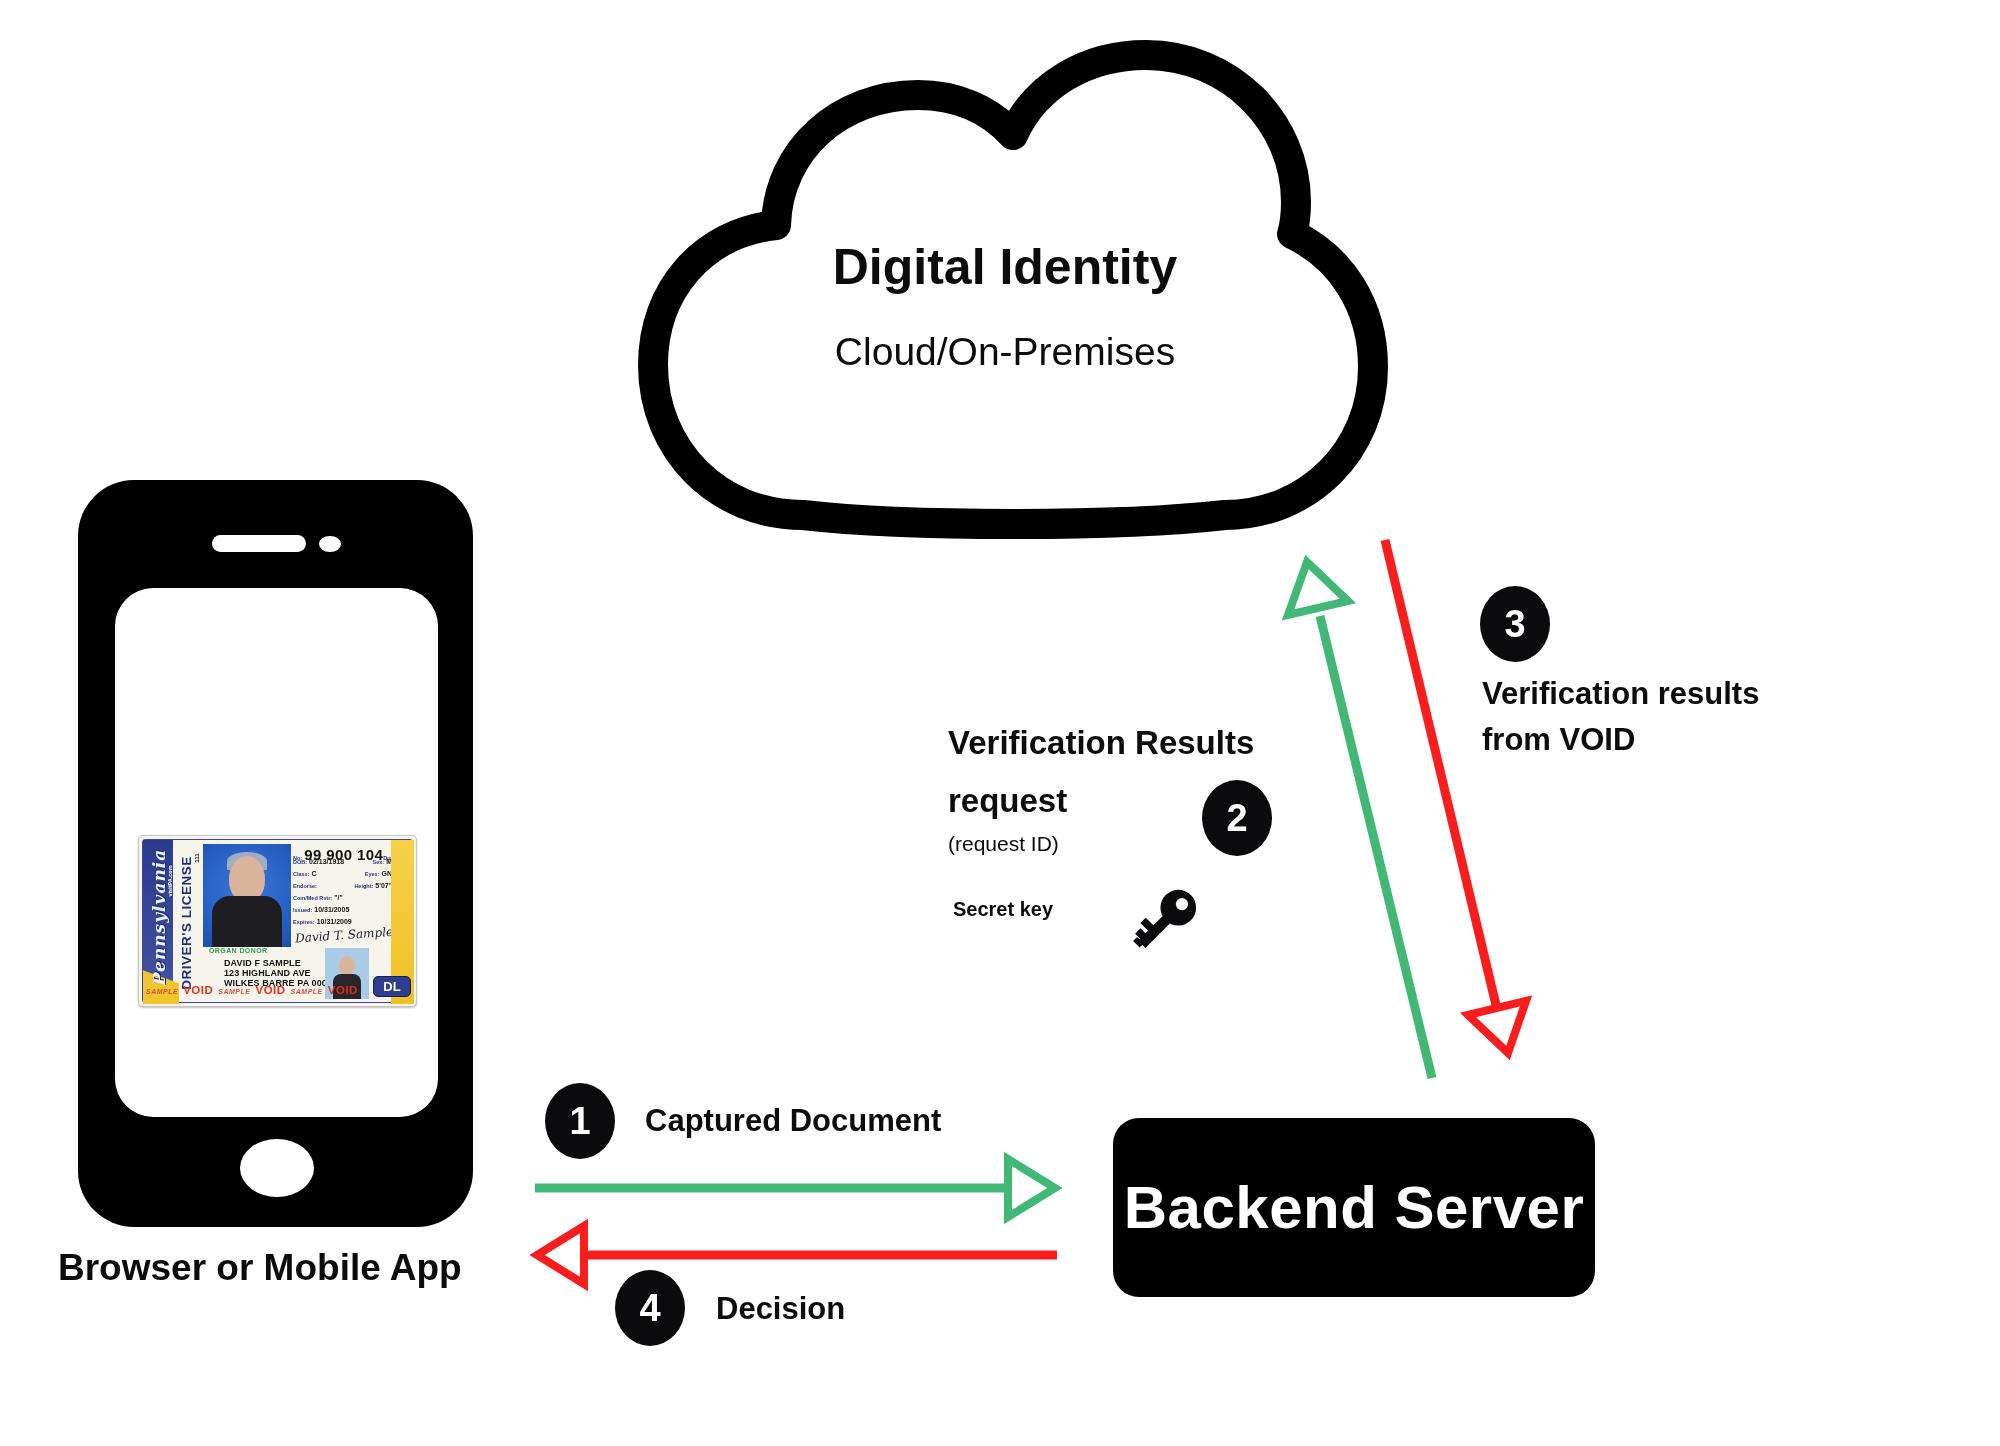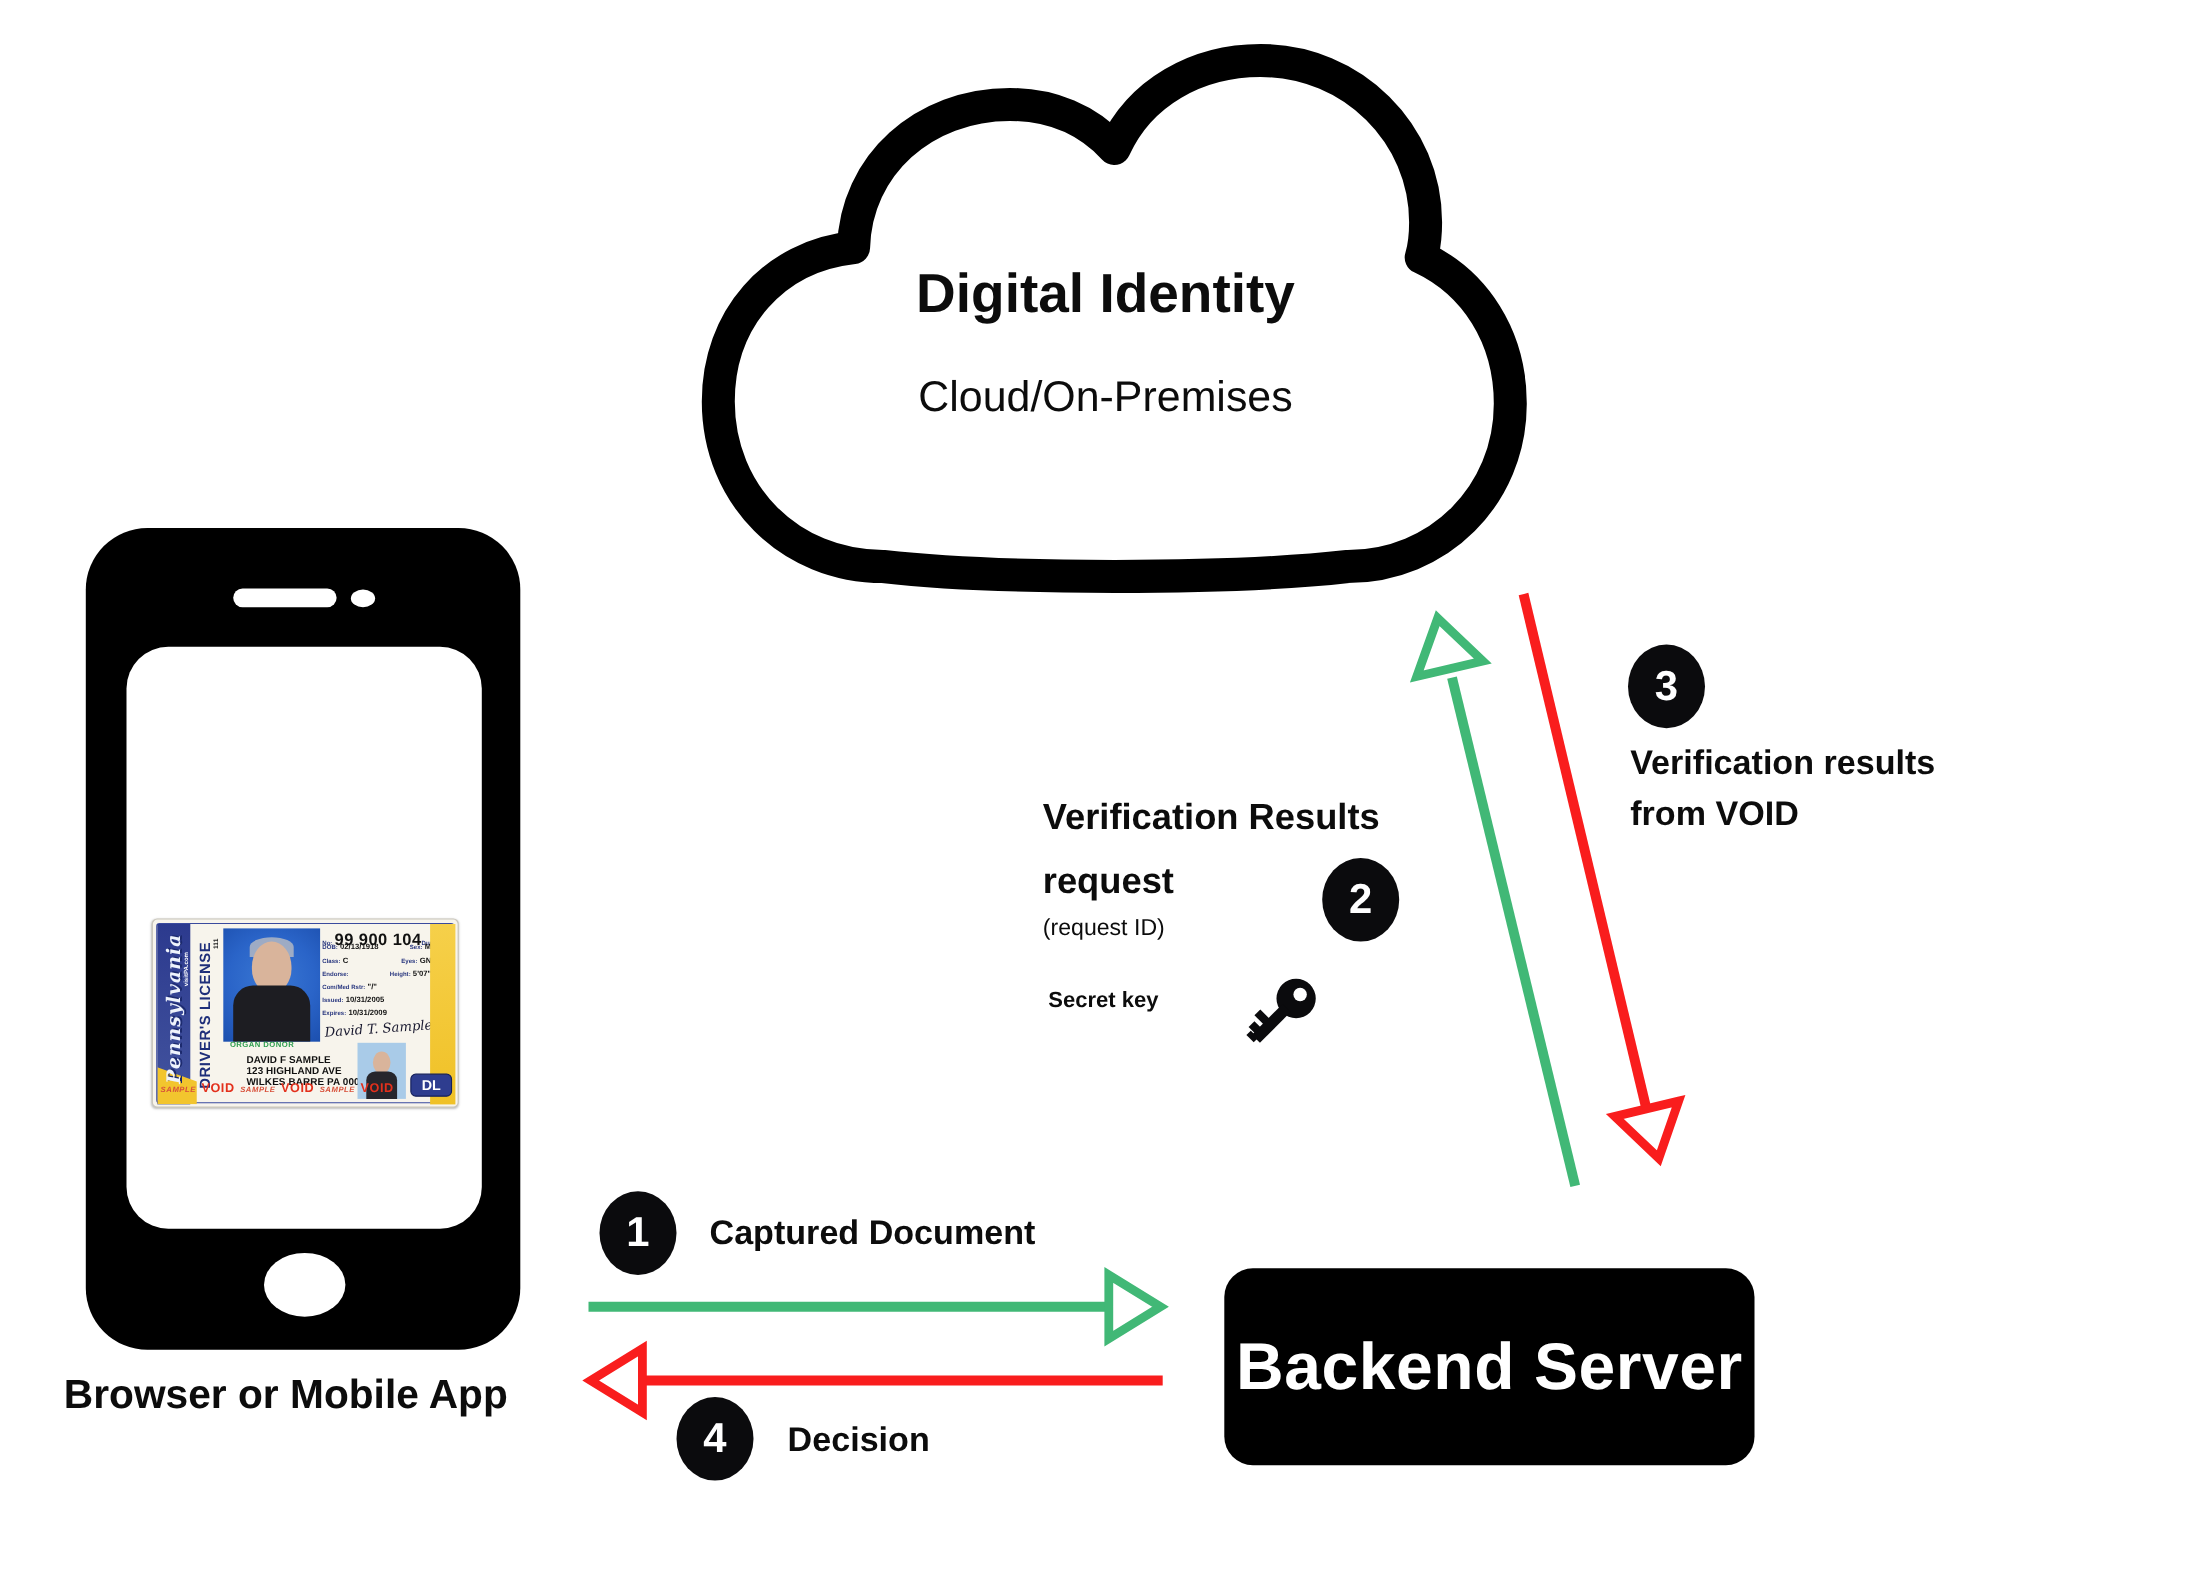--- a/index.html
+++ b/index.html
@@ -7,21 +7,21 @@
   .canvas {
     position:relative; width:2000px; height:1446px; background:#ffffff;
     font-family:"Liberation Sans", sans-serif; overflow:hidden;
   }
   .abs { position:absolute; }
 
   
   .cloud-svg { left:618px; top:50px; width:772px; height:500px; overflow:visible; }
   .cloud-text { left:640px; top:242px; width:730px; text-align:center; color:#0c0c0c; }
   .cloud-title { font-size:50px; font-weight:bold; line-height:1; }
-  .cloud-title.l1 { margin-bottom:50px; }
+  .cloud-title.l1 { margin-bottom:40px; }
   .cloud-title.l2 { margin-bottom:30px; }
   .cloud-sub { font-size:39px; font-weight:normal; line-height:1; }
 
   
   .phone { left:78px; top:480px; width:395px; height:747px; background:#000; border-radius:56px; }
   .phone-speaker { left:134px; top:55px; width:94px; height:17px; background:#fff; border-radius:9px; }
   .phone-dot { left:241px; top:56px; width:22px; height:16px; background:#fff; border-radius:50%; }
   .phone-screen { left:37px; top:108px; width:323px; height:529px; background:#fff; border-radius:38px; }
   .phone-home { left:162px; top:659px; width:74px; height:58px; background:#fff; border-radius:50%; }
   .phone-label { left:58px; top:1247px; width:460px; font-size:37px; font-weight:bold; color:#0c0c0c; }
@@ -63,21 +63,21 @@
   .lic-photo2 .s { position:absolute; left:8px; top:26px; width:28px; height:25px; background:#26262c; border-radius:8px 8px 0 0; }
   .lic-yellow { left:252px; top:4px; width:23px; height:164px; background:linear-gradient(180deg,#f6d04a,#f0c126); }
   .lic-dl { left:234px; top:140px; width:38px; height:21px; background:#2e3d8f; border:1px solid #141f5a;
             border-radius:5px; color:#fff; font-weight:bold; font-size:13px; display:flex; align-items:center; justify-content:center; }
   .lic-void { left:7px; top:148px; width:246px; display:flex; align-items:baseline; gap:5px; white-space:nowrap; }
   .void-sample { font-size:7px; font-weight:bold; font-style:italic; color:#d8503a; letter-spacing:.5px; }
   .void-void { font-size:11.5px; font-weight:bold; color:#e3301c; letter-spacing:.5px; }
 
   
   .backend { left:1113px; top:1118px; width:482px; height:179px; background:#000; border-radius:26px;
-             display:flex; align-items:center; justify-content:center;margin-top:35px; }
+             display:flex; align-items:center; justify-content:center; }
   .backend span { color:#fff; font-size:60px; font-weight:bold; letter-spacing:.5px; }
 
   
   .badge { width:70px; height:76px; background:#0b0b0d; border-radius:50%;
            display:flex; align-items:center; justify-content:center; color:#fff;
            font-size:38px; font-weight:bold; }
   .b1 { left:545px;  top:1083px; }
   .b2 { left:1202px; top:780px; }
   .b3 { left:1480px; top:586px; }
   .b4 { left:615px;  top:1270px; }

